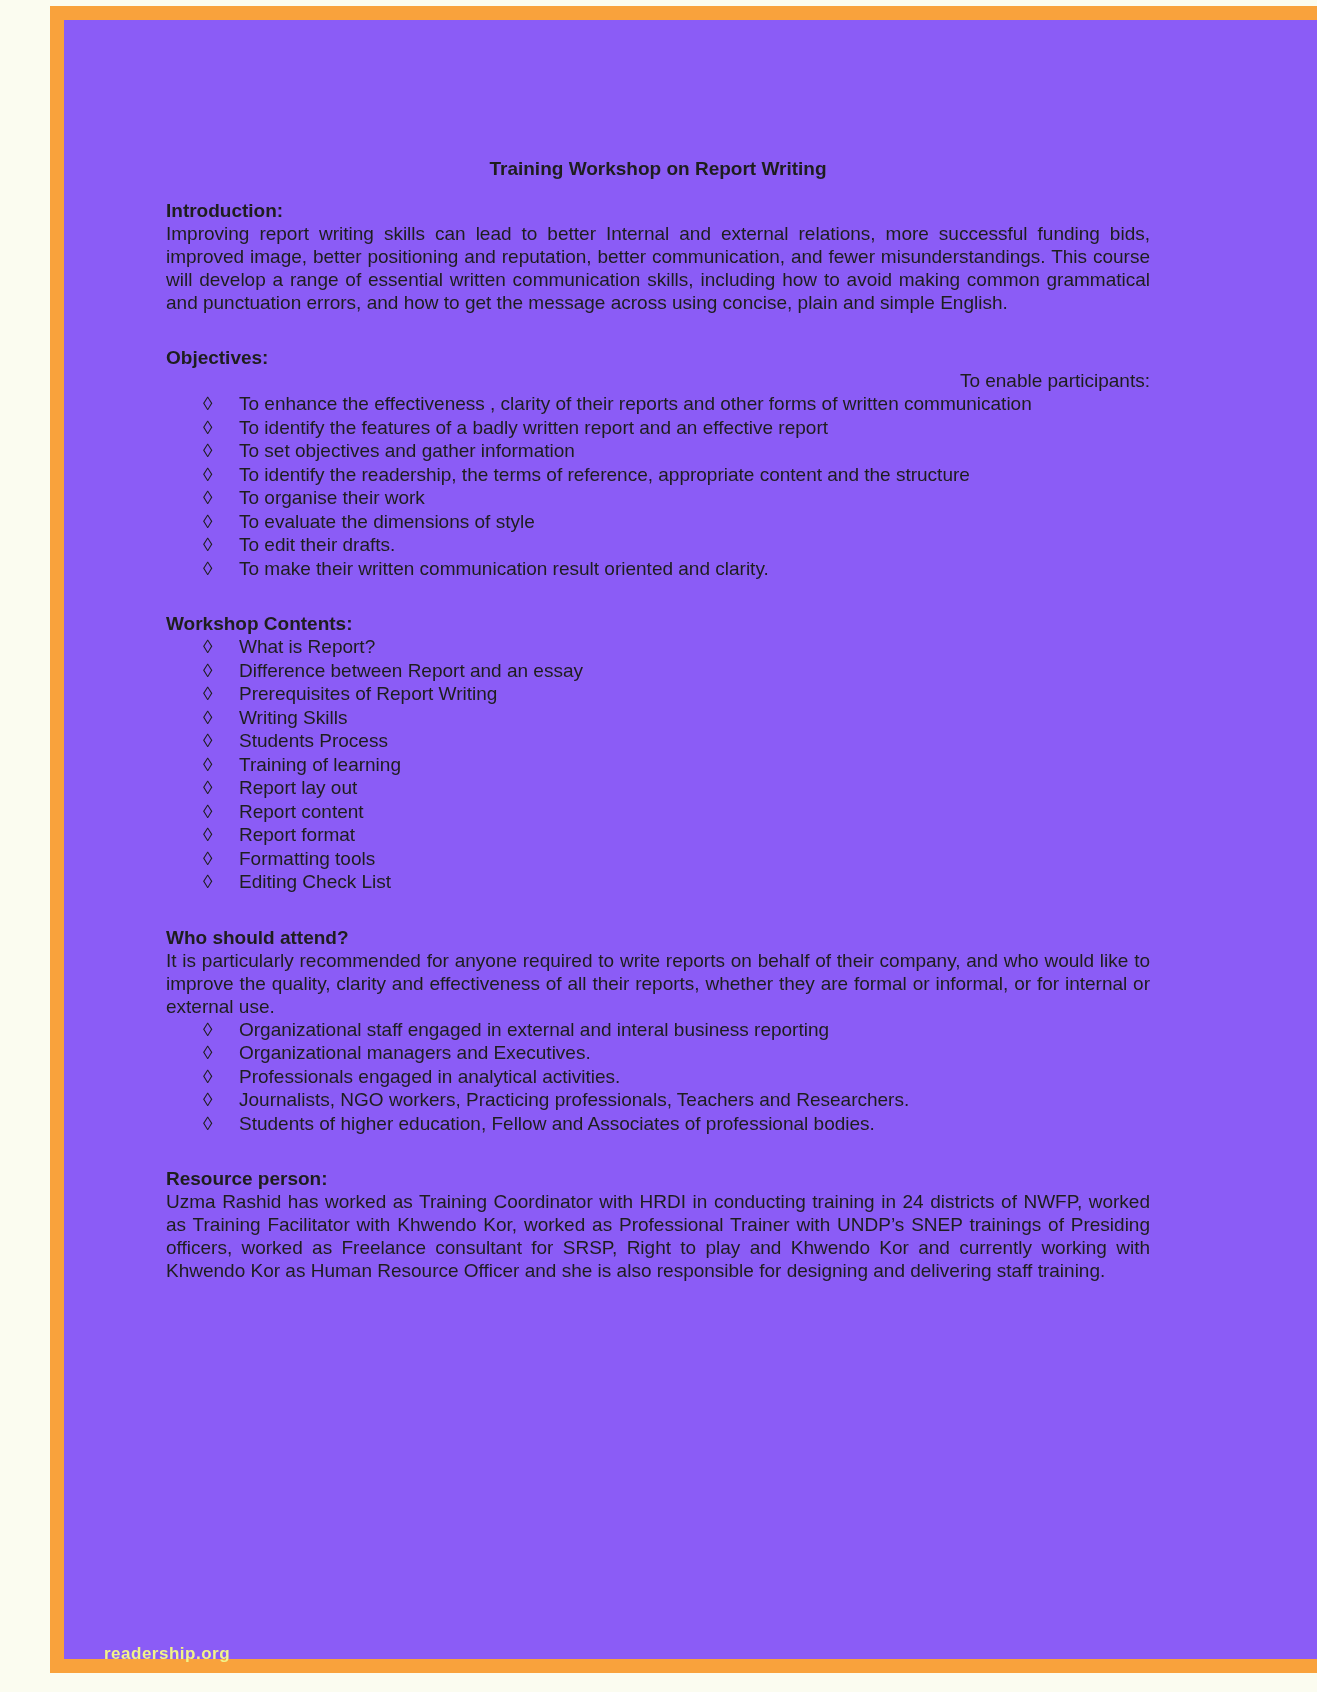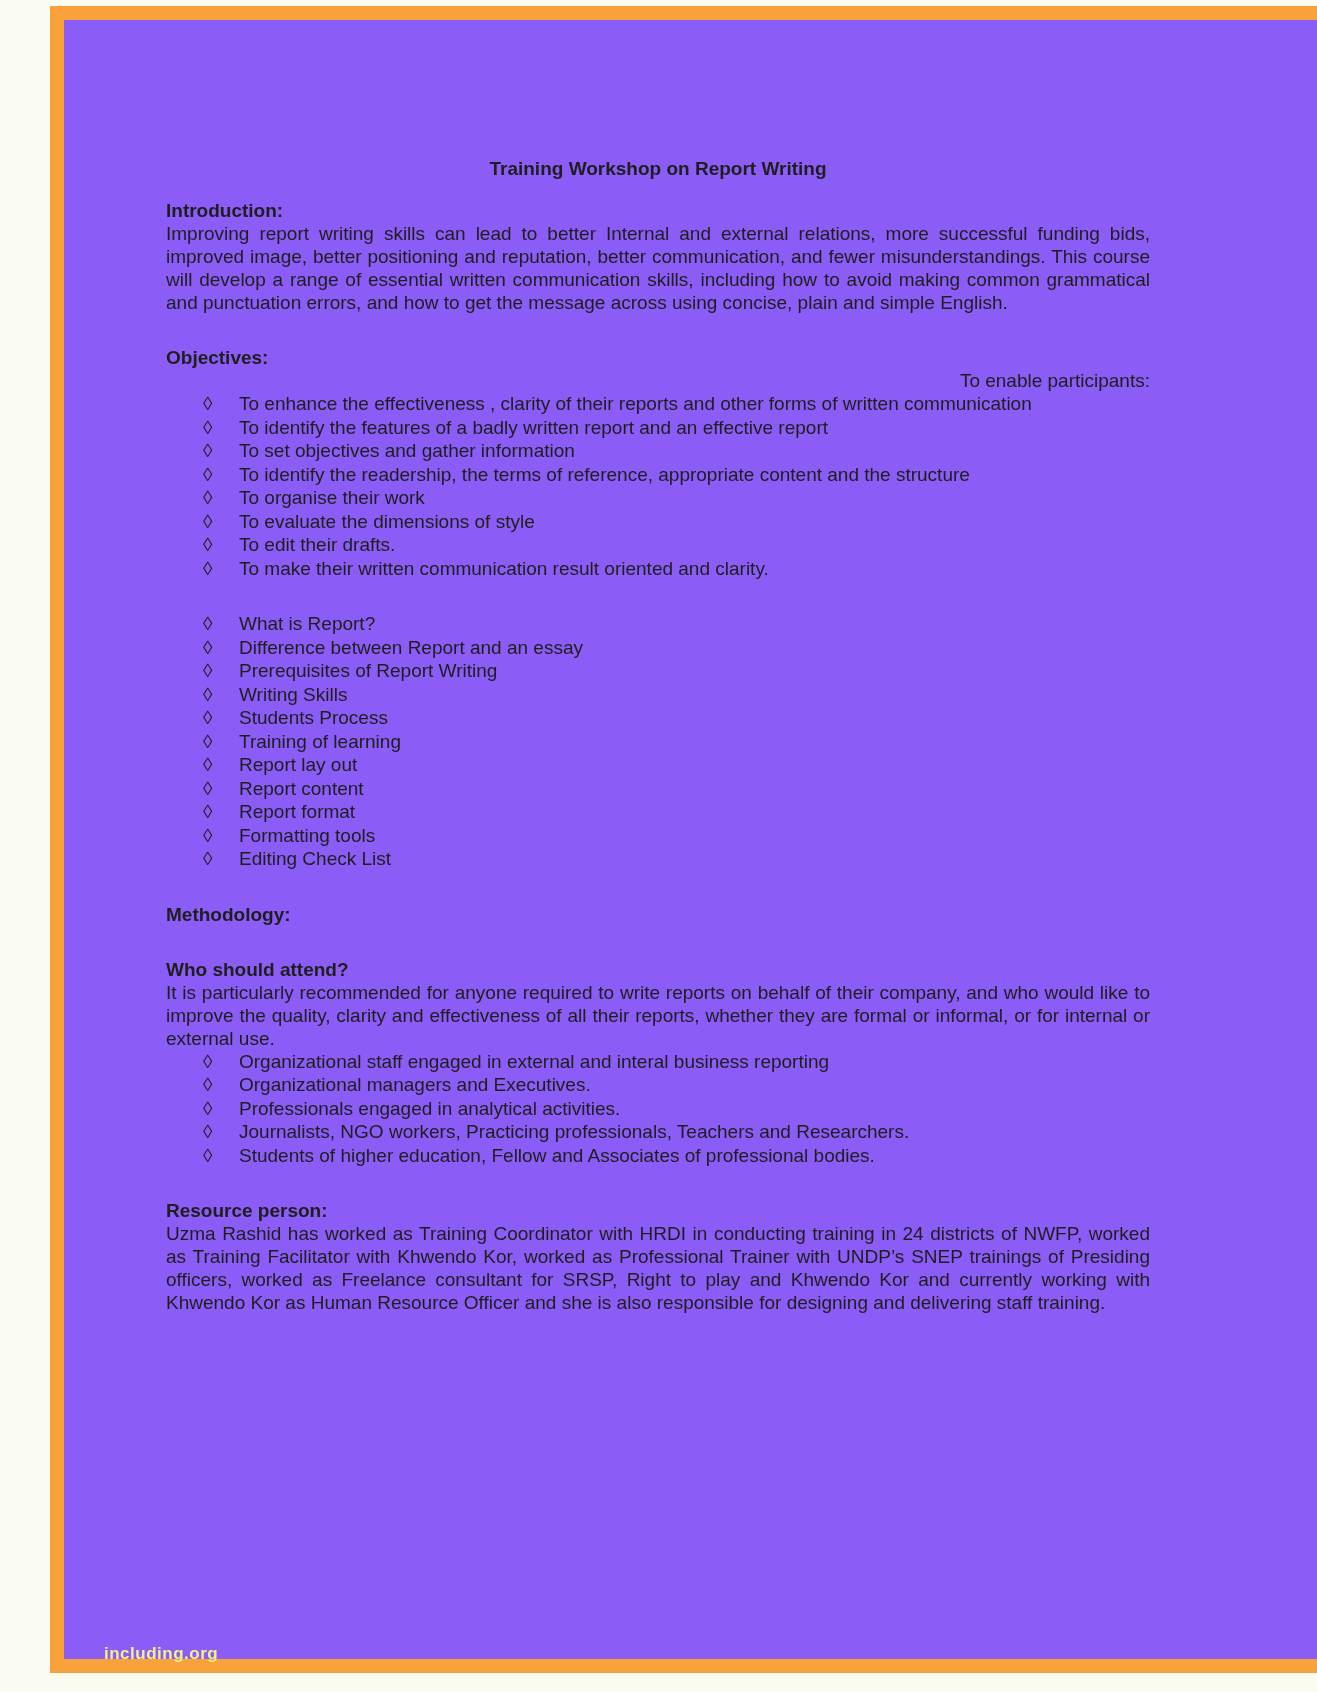--- a/index.html
+++ b/index.html
@@ -107,20 +107,21 @@
           <span class="item-text">To edit their drafts.</span>
         </div>
         <div class="bullet">
           <span class="marker">◊</span>
           <span class="item-text">To make their written communication result oriented and clarity.</span>
         </div>
       </div>
     </div>
 
     <div class="section">
+      <div class="heading">Workshop Contents:</div>
       <div class="bullets">
         <div class="bullet">
           <span class="marker">◊</span>
           <span class="item-text">What is Report?</span>
         </div>
         <div class="bullet">
           <span class="marker">◊</span>
           <span class="item-text">Difference between Report and an essay</span>
         </div>
         <div class="bullet">
@@ -156,21 +157,20 @@
           <span class="item-text">Formatting tools</span>
         </div>
         <div class="bullet">
           <span class="marker">◊</span>
           <span class="item-text">Editing Check List</span>
         </div>
       </div>
     </div>
 
     <div class="section">
-      <div class="heading">Methodology:</div>
     </div>
 
     <div class="section">
       <div class="heading">Who should attend?</div>
       <p class="body-par">It is particularly recommended for anyone required to write reports on behalf of their company, and who would like to improve the quality, clarity and effectiveness of all their reports, whether they are formal or informal, or for internal or external use.</p>
       <div class="bullets">
         <div class="bullet">
           <span class="marker">◊</span>
           <span class="item-text">Organizational staff engaged in external and interal business reporting</span>
         </div>
@@ -193,14 +193,14 @@
       </div>
     </div>
 
     <div class="section">
       <div class="heading">Resource person:</div>
       <p class="body-par">Uzma Rashid has worked as Training Coordinator with HRDI in conducting training in 24 districts of NWFP, worked as Training Facilitator with Khwendo Kor, worked as Professional Trainer with UNDP’s SNEP trainings of Presiding officers, worked as Freelance consultant for SRSP, Right to play and Khwendo Kor and currently working with Khwendo Kor as Human Resource Officer and she is also responsible for designing and delivering staff training.</p>
     </div>
 
   </div>
 
-  <div class="watermark">including.org</div>
+  <div class="watermark">readership.org</div>
 </div>
 
 </body></html>

